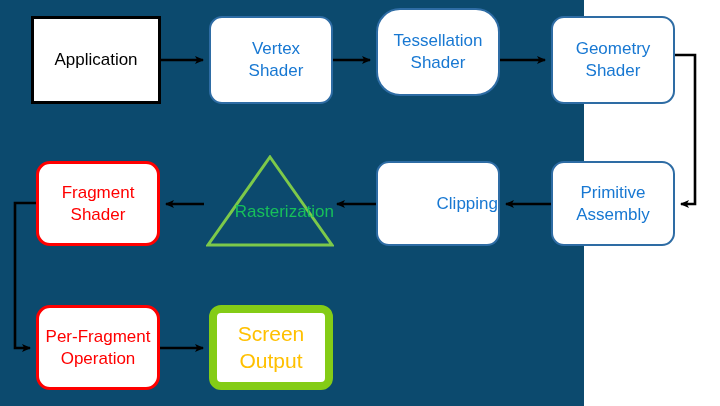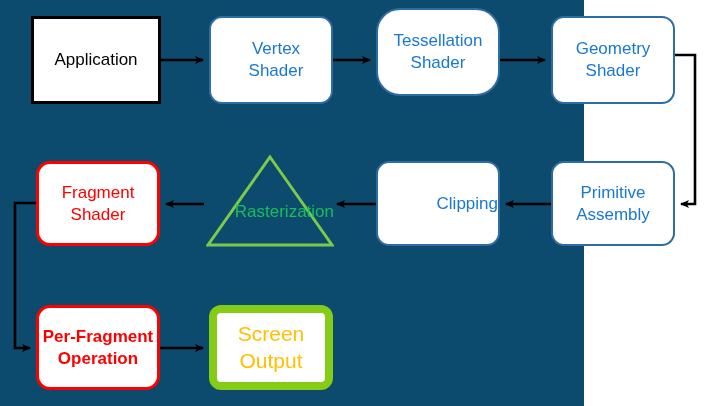--- a/index.html
+++ b/index.html
@@ -140,21 +140,21 @@
       <div class="node kind-triangle" style="left: 206px; top: 155px; width: 128px; height: 92px; justify-content: flex-end;">
         <svg class="tri-svg" viewBox="0 0 128 92" preserveAspectRatio="none">
           <polygon points="64,2 126,90 2,90" fill="none" stroke="#7DC94A" stroke-width="3"></polygon>
         </svg>
         <span class="lbl">Rasterization</span>
       </div>
       <div class="node kind-red" style="left: 36px; top: 161px; width: 124px; height: 85px;">
         <span class="lbl">Fragment
 Shader</span>
       </div>
-      <div class="node kind-red" style="left: 36px; top: 305px; width: 124px; height: 85px; font-weight: bold;">
+      <div class="node kind-red" style="left: 36px; top: 305px; width: 124px; height: 85px;">
         <span class="lbl">Per-Fragment
 Operation</span>
       </div>
       <div class="node kind-amber" style="left: 209px; top: 305px; width: 124px; height: 85px;">
         <span class="lbl">Screen
 Output</span>
       </div>
     </div>
 
 </div>

